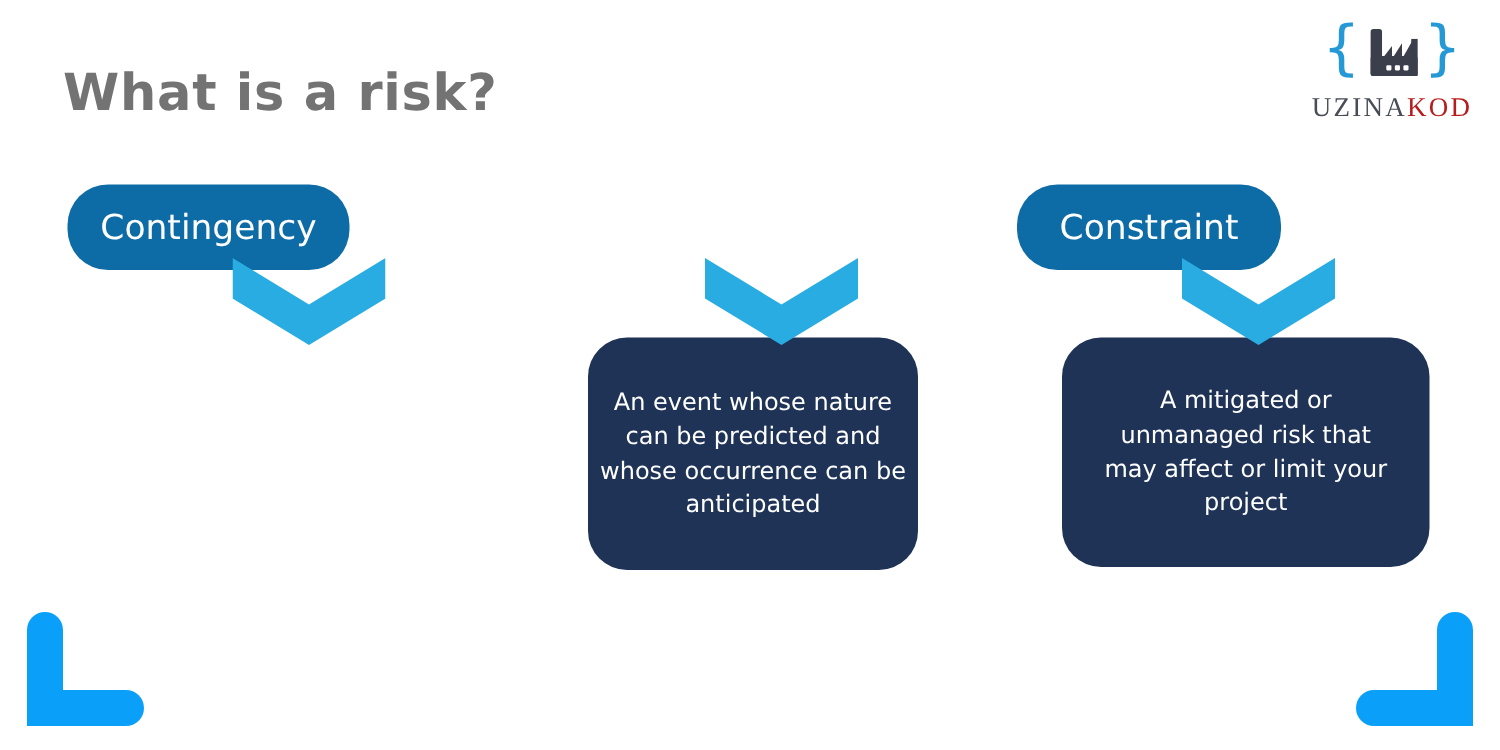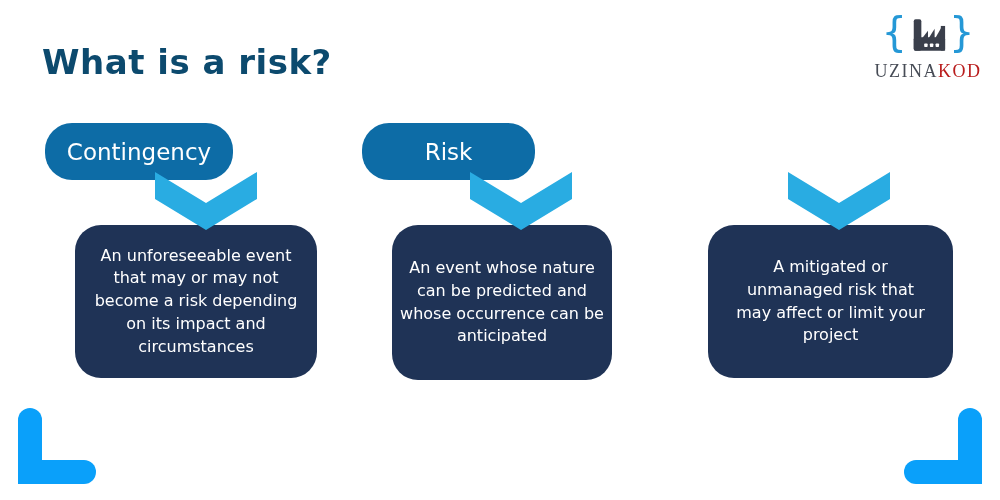--- a/index.html
+++ b/index.html
@@ -14,21 +14,21 @@
     overflow: hidden;
   }
 
   
   .page-title {
     position: absolute;
     left: 42px;
     top: 42px;
     font-size: 34px;
     font-weight: 700;
-    color: #0c4a6e;
+    color: #737373;
     letter-spacing: 0.5px;
   }
 
   
   .logo {
     position: absolute;
     top: 8px;
     right: 12px;
     width: 120px;
     display: flex;
@@ -142,41 +142,34 @@
       <span>UZINA</span><span class="kod">KOD</span>
     </div>
   </div>
 
   <div class="pill p1">
     <span>Contingency</span>
   </div>
   <svg class="chevron c1" viewBox="0 0 102 58" xmlns="http://www.w3.org/2000/svg">
     <polygon points="0,0 51,31 102,0 102,27 51,58 0,27"></polygon>
   </svg>
-  <div class="desc-box b1">
-    <p>An unforeseeable event
-that may or may not
-become a risk depending
-on its impact and
-circumstances</p>
-  </div>
 
-  <div class="pill p2">
-    <span>Risk</span>
-  </div>
   <svg class="chevron c2" viewBox="0 0 102 58" xmlns="http://www.w3.org/2000/svg">
     <polygon points="0,0 51,31 102,0 102,27 51,58 0,27"></polygon>
   </svg>
   <div class="desc-box b2">
     <p>An event whose nature
 can be predicted and
 whose occurrence can be
 anticipated</p>
   </div>
 
+  <div class="pill p3">
+    <span>Constraint</span>
+  </div>
   <svg class="chevron c3" viewBox="0 0 102 58" xmlns="http://www.w3.org/2000/svg">
     <polygon points="0,0 51,31 102,0 102,27 51,58 0,27"></polygon>
   </svg>
   <div class="desc-box b3">
     <p>A mitigated or
 unmanaged risk that
 may affect or limit your
 project</p>
   </div>
 

